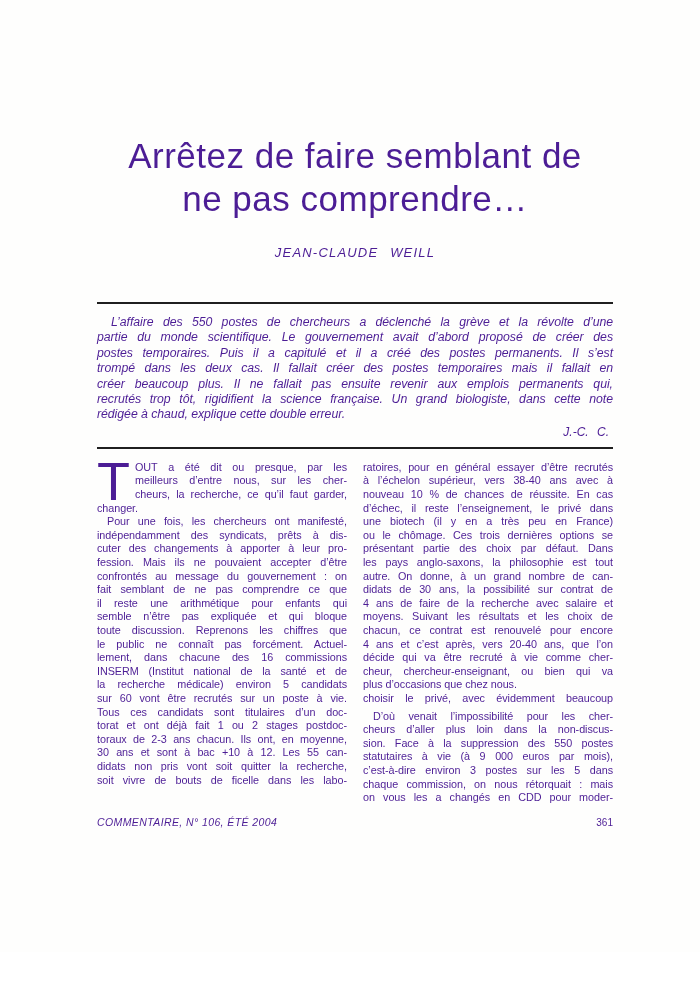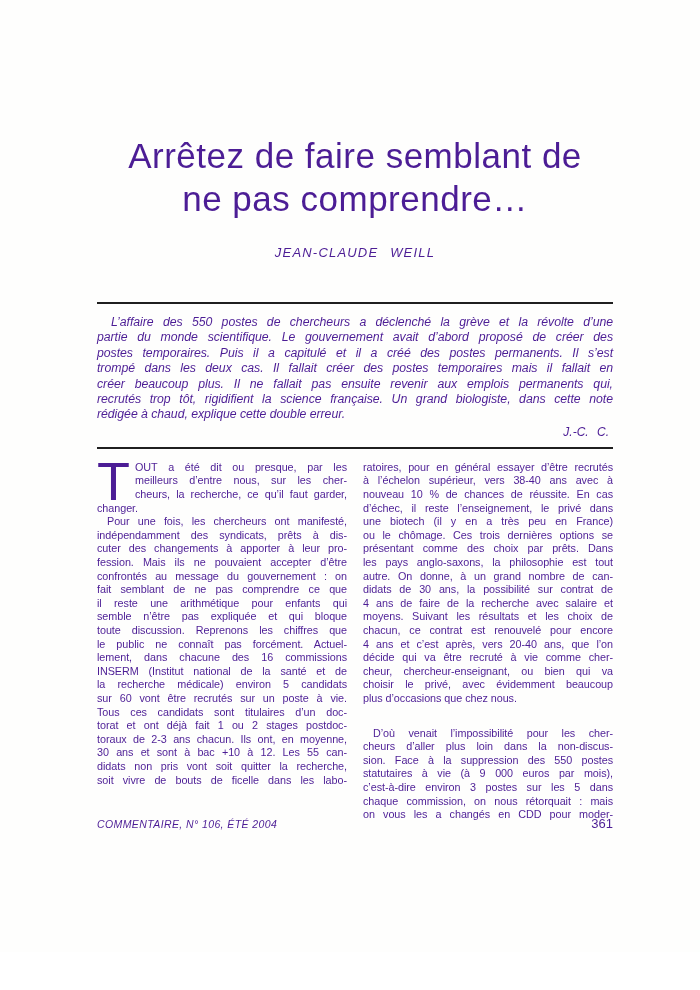--- a/index.html
+++ b/index.html
@@ -21,33 +21,33 @@
   .abstract { margin-top:11px; font-style:italic; font-size:12.3px; line-height:15.4px; letter-spacing:-0.05px; }
   .abstract .para.indent > div.line:first-of-type { text-indent:14px; }
   .signature { margin-top:2px; padding-right:4px; text-align:right; font-style:italic; font-size:12px; word-spacing:5px; }
 
   .columns { margin-top:12px; display:flex; gap:16px; }
   .col { width:250px; font-size:10.8px; line-height:13.6px; letter-spacing:-0.05px; }
 
   .line { text-align:justify; text-align-last:justify; }
   .line.last { text-align-last:left; }
   .para.indent > div.line:first-of-type { text-indent:10px; }
-  .para.gap { margin-top:21px; }
+  .para.gap { margin-top:4px; }
 
   .dropcap {
     float:left; font-size:54px; line-height:40px; height:40px;
     padding-right:5px; letter-spacing:0;
   }
 
   .footer {
     position:absolute; top:816px; left:97px; width:516px;
     display:flex; justify-content:space-between; align-items:baseline;
   }
   .journal-ref { font-style:italic; font-size:10.5px; letter-spacing:0.4px; }
-  .page-number { font-size:13px; }
+  .page-number { font-size:10px; }
 </style>
 </head>
 <body>
 
 <div class="page">
   <div class="content">
 
     <h1 class="title" style="margin:134px 0 0 0; font-weight:normal;">
       <div>Arrêtez de faire semblant de</div>
       <div>ne pas comprendre…</div>
@@ -106,32 +106,32 @@
           </div>
         </div>
       <div class="col">
           <div class="para">
             <div class="line">ratoires, pour en général essayer d’être recrutés</div>
             <div class="line">à l’échelon supérieur, vers 38-40 ans avec à</div>
             <div class="line">nouveau 10 % de chances de réussite. En cas</div>
             <div class="line">d’échec, il reste l’enseignement, le privé dans</div>
             <div class="line">une biotech (il y en a très peu en France)</div>
             <div class="line">ou le chômage. Ces trois dernières options se</div>
-            <div class="line">présentant comme des choix par prêts. Dans</div>
+            <div class="line">présentant partie des choix par défaut. Dans</div>
             <div class="line">les pays anglo-saxons, la philosophie est tout</div>
             <div class="line">autre. On donne, à un grand nombre de can-</div>
             <div class="line">didats de 30 ans, la possibilité sur contrat de</div>
             <div class="line">4 ans de faire de la recherche avec salaire et</div>
             <div class="line">moyens. Suivant les résultats et les choix de</div>
             <div class="line">chacun, ce contrat est renouvelé pour encore</div>
             <div class="line">4 ans et c’est après, vers 20-40 ans, que l’on</div>
             <div class="line">décide qui va être recruté à vie comme cher-</div>
             <div class="line">cheur, chercheur-enseignant, ou bien qui va</div>
+            <div class="line last">plus d’occasions que chez nous.</div>
             <div class="line">choisir le privé, avec évidemment beaucoup</div>
-            <div class="line last">plus d’occasions que chez nous.</div>
           </div>
           <div class="para indent gap">
             <div class="line">D’où venait l’impossibilité pour les cher-</div>
             <div class="line">cheurs d’aller plus loin dans la non-discus-</div>
             <div class="line">sion. Face à la suppression des 550 postes</div>
             <div class="line">statutaires à vie (à 9 000 euros par mois),</div>
             <div class="line">c’est-à-dire environ 3 postes sur les 5 dans</div>
             <div class="line">chaque commission, on nous rétorquait : mais</div>
             <div class="line">on vous les a changés en CDD pour moder-</div>
           </div>

